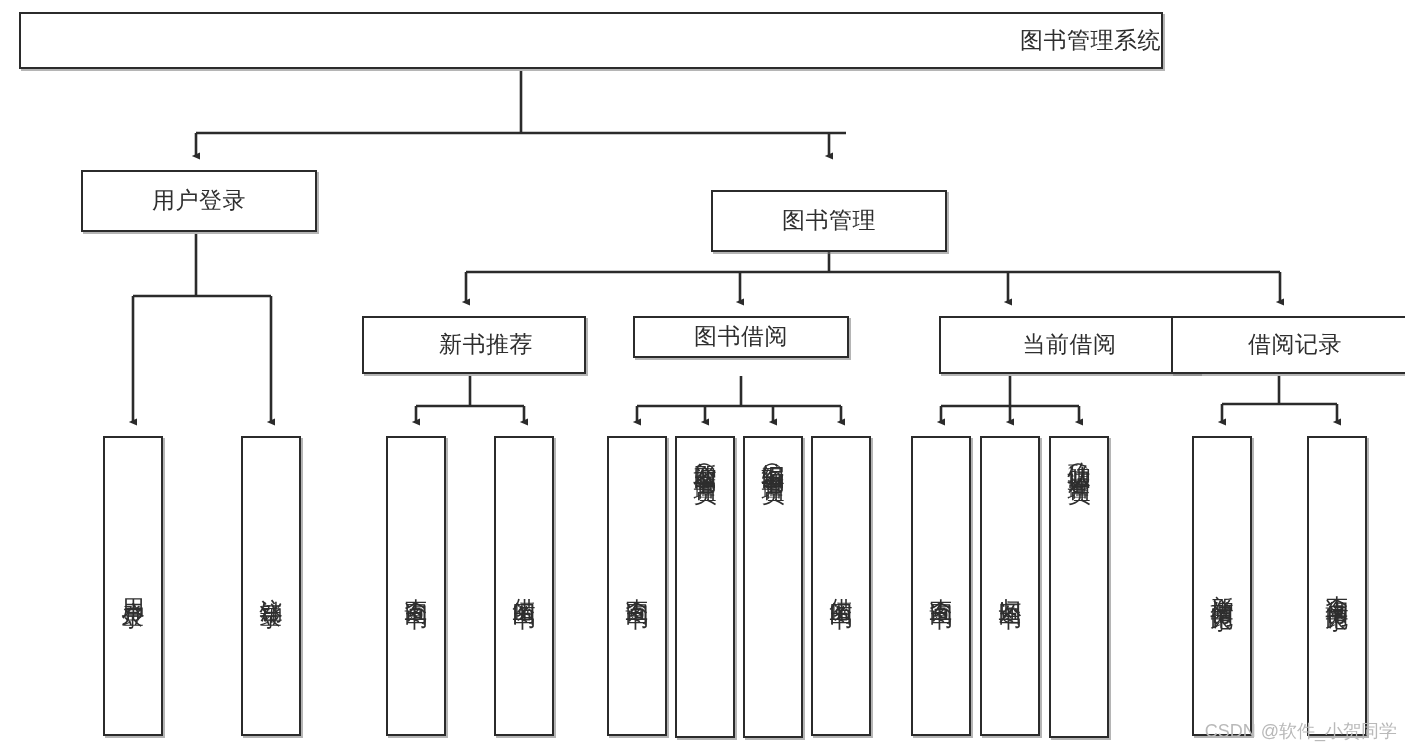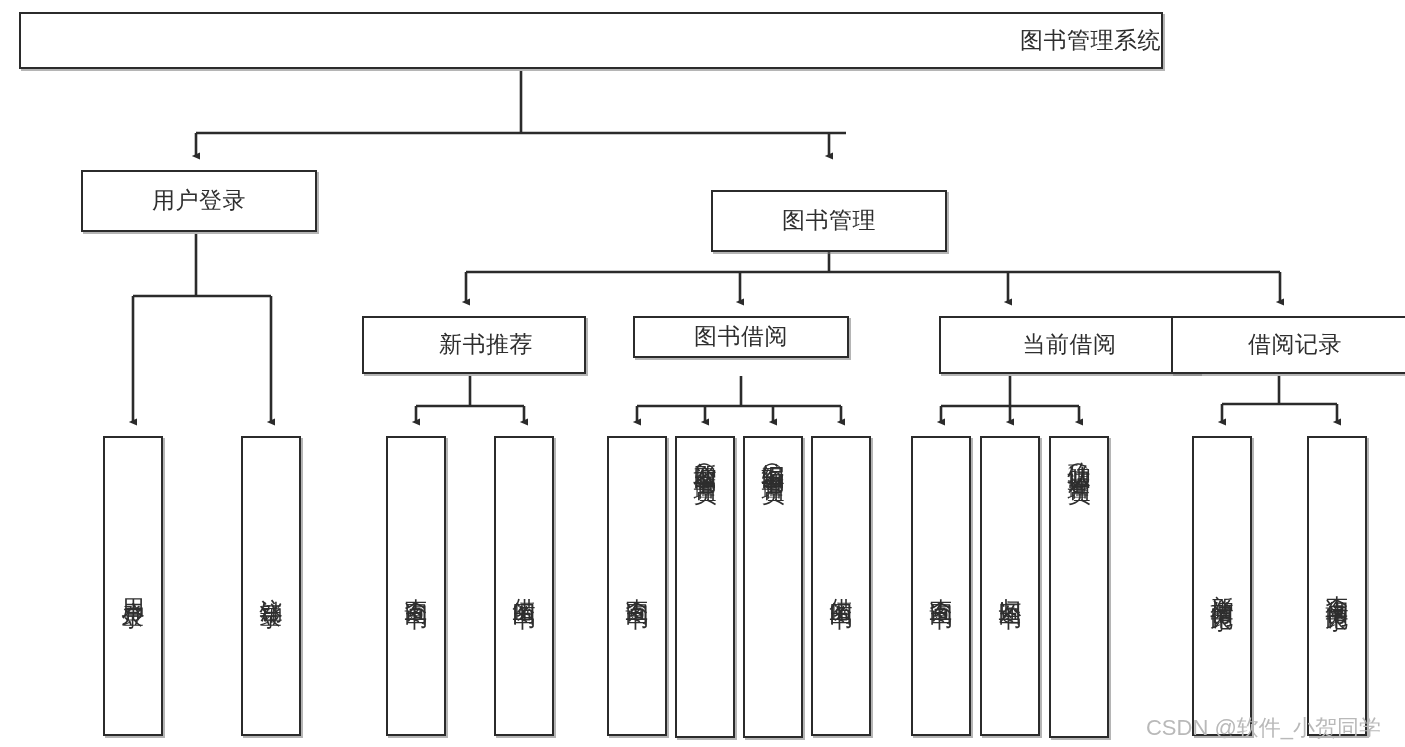--- a/index.html
+++ b/index.html
@@ -66,23 +66,23 @@
     margin: 0 auto;
   }
   .node.leaf.align-mid .label {
     margin-top: 82px;
   }
   .node.leaf.align-top .label {
     margin-top: 6px;
   }
   #watermark {
     position: absolute;
-    right: 24px;
+    right: 8px;
     bottom: 4px;
-    font-size: 22px;
+    font-size: 18px;
     color: #b9b9b9;
     z-index: 5;
     white-space: nowrap;
     user-select: none;
   }
 </style>
 </head>
 <body>
 
 <div id="diagram-root">

